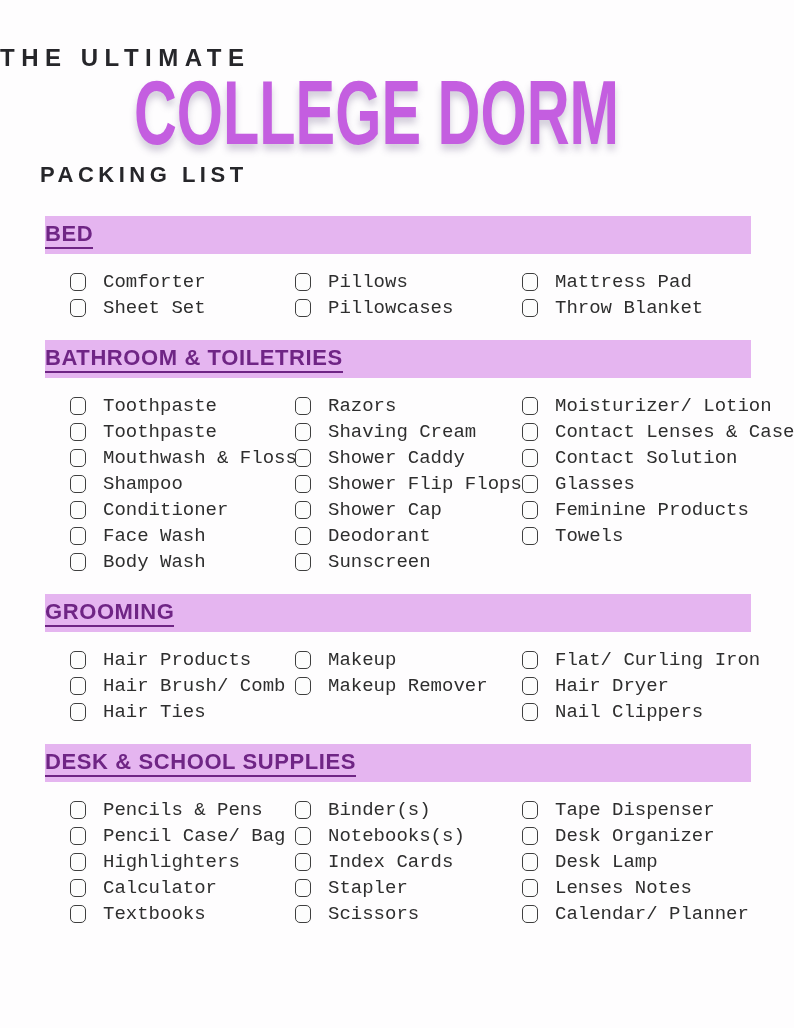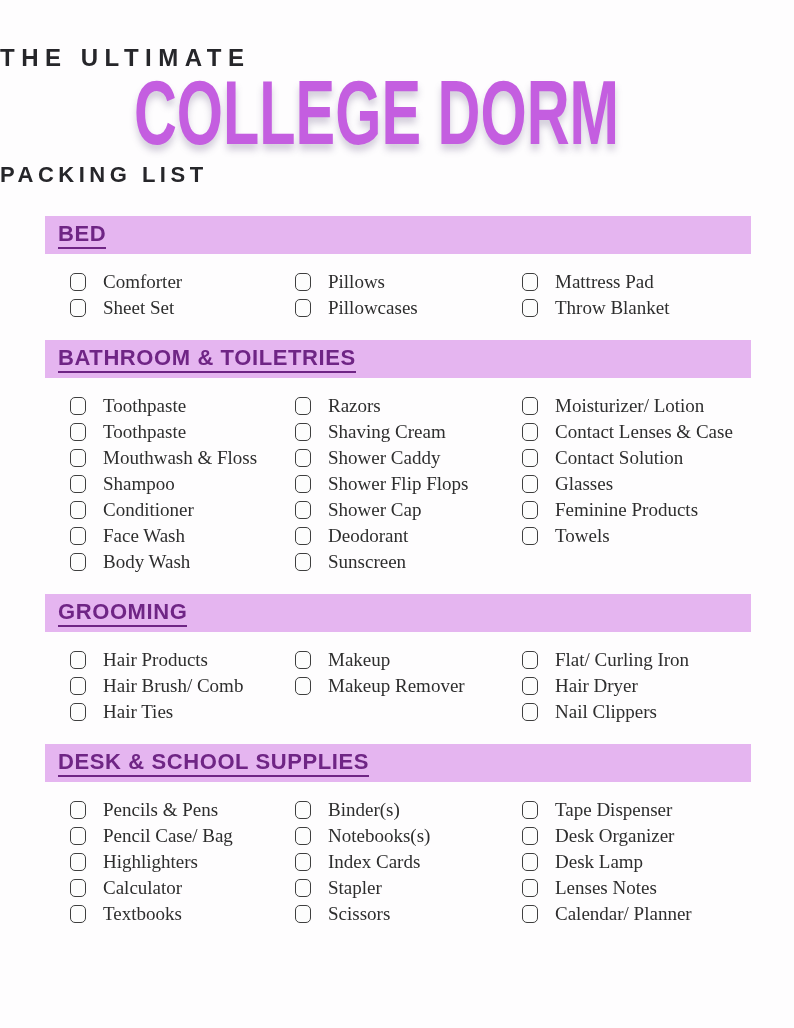--- a/index.html
+++ b/index.html
@@ -46,31 +46,31 @@
     transform-origin: center;
     text-shadow: 0 6px 9px rgba(110, 95, 135, 0.30);
   }
   .title-sub {
     margin-top: 12px;
     font-size: 22px;
     font-weight: 600;
     letter-spacing: 4.5px;
     color: #26262a;
     line-height: 26px;
+    padding-left: 40px;
   }
   
   .sections { margin-top: 28px; }
   .section-bar {
     margin-left: 45px;
     width: 706px;
     height: 38px;
     background: var(--bar-bg, #e5b5f0);
     display: flex;
     align-items: center;
-    padding-left: 13px;
     box-sizing: border-box;
   }
   .section-label {
     font-size: 22px;
     font-weight: 700;
     letter-spacing: 0.6px;
     color: var(--header-text, #6f2585);
     border-bottom: 2.5px solid currentColor;
     padding-bottom: 1px;
     line-height: 1.15;
@@ -94,21 +94,21 @@
   .checkbox {
     width: 14px;
     height: 16px;
     border: 1.8px solid #3f3f3f;
     border-radius: 5px;
     background: #fdfdfd;
     flex: none;
     cursor: pointer;
   }
   .item-label {
-    font-family: Liberation Serif, serif;
+    font-family: Liberation Mono, monospace;
     font-size: 19px;
     font-weight: 400;
     color: #2e2e2e;
     white-space: nowrap;
   }
 </style>
 </head>
 <body>
 
 <div class="page">

